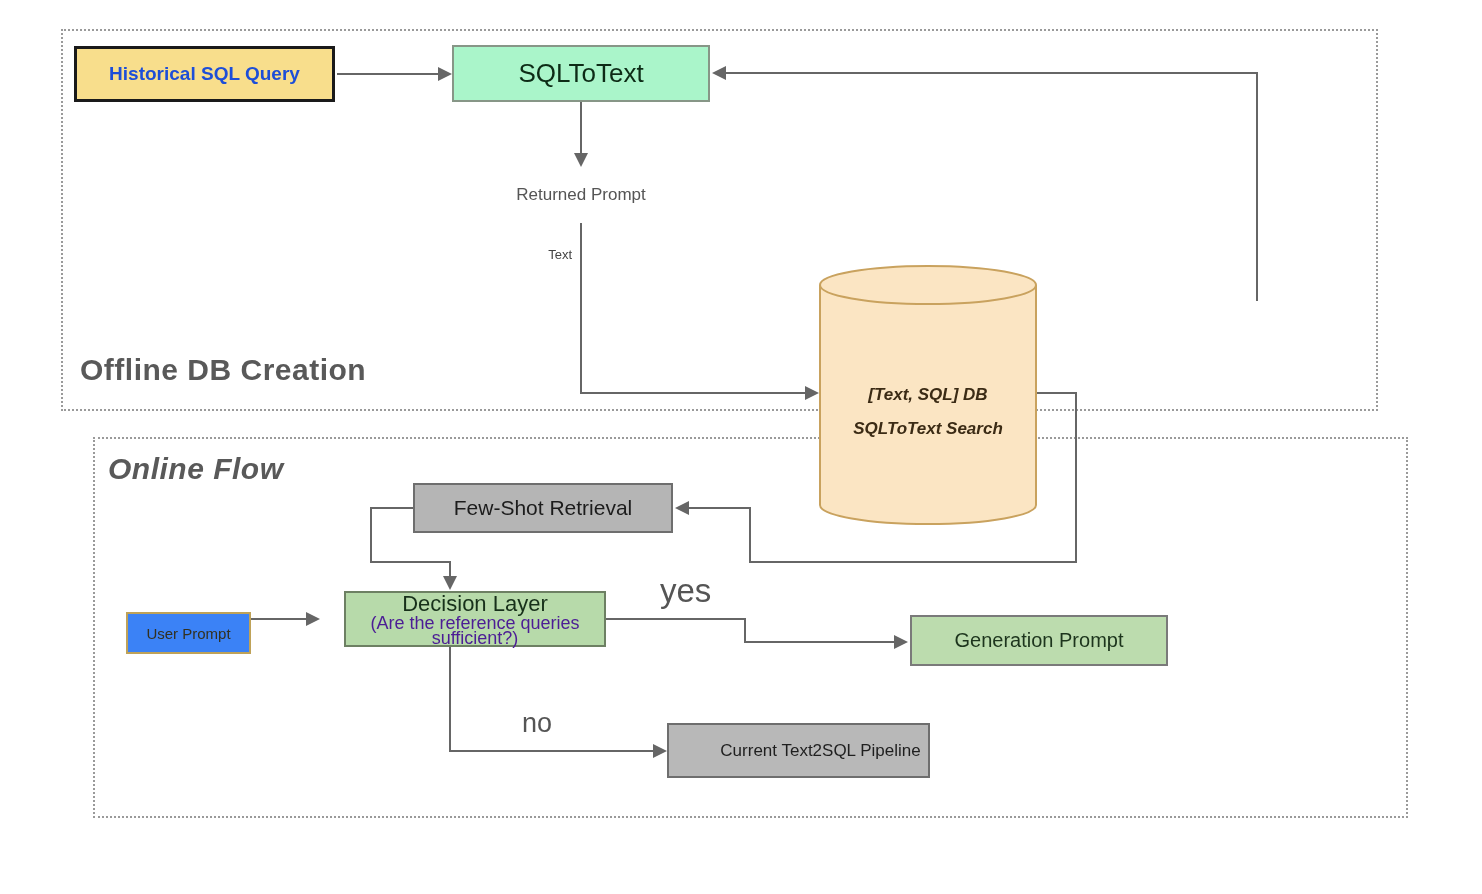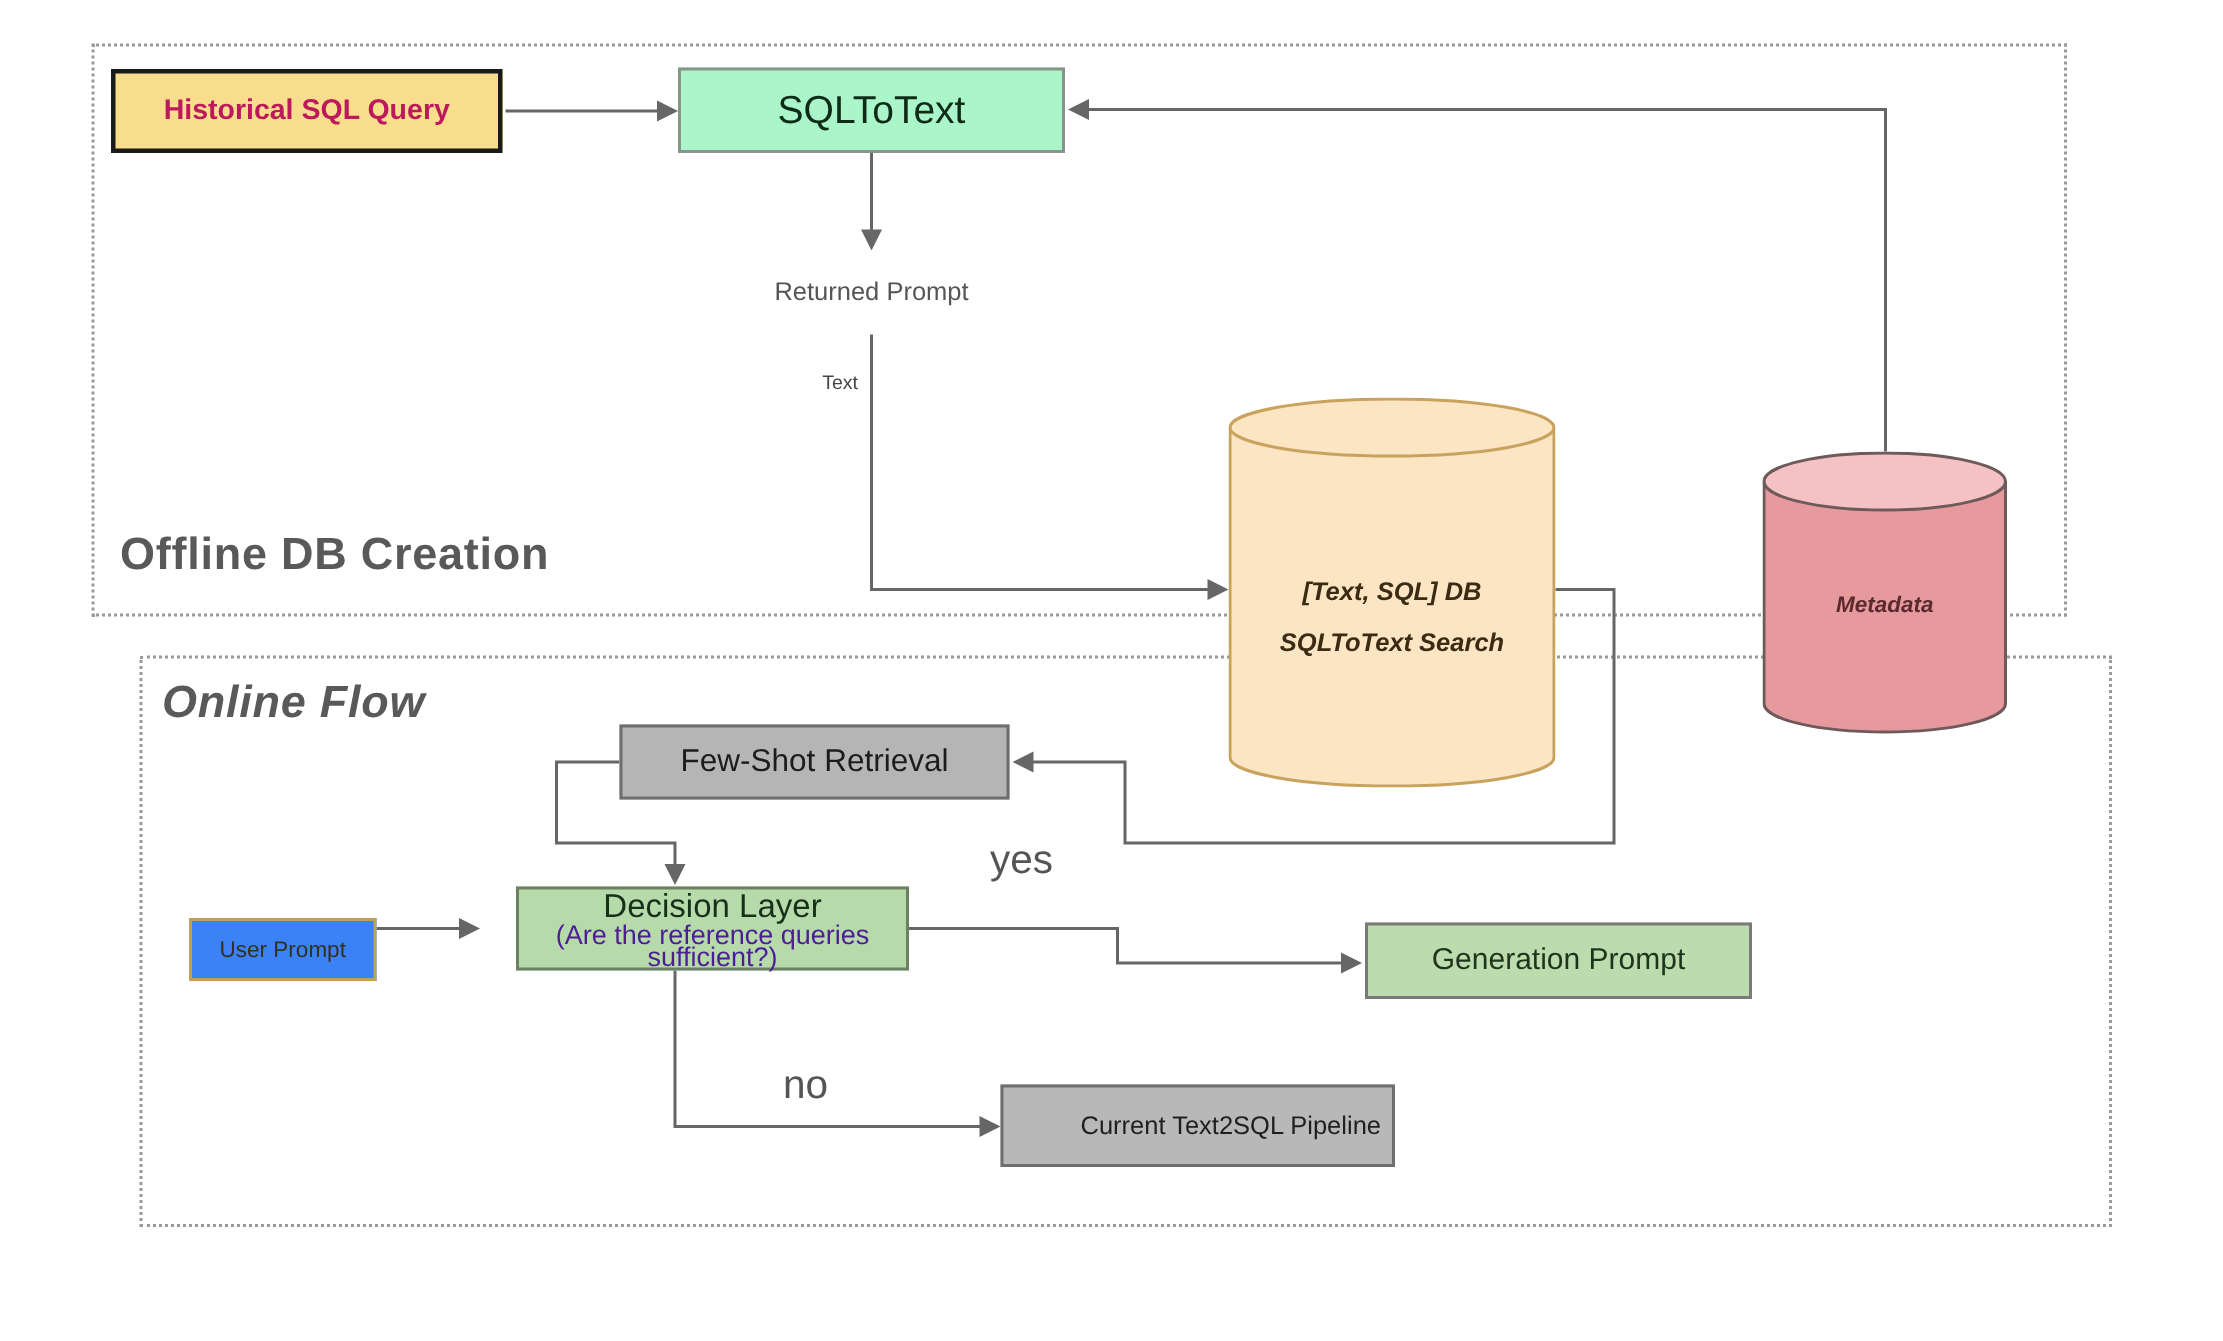--- a/index.html
+++ b/index.html
@@ -21,35 +21,35 @@
   #metadata-cyl{left:1175px;top:301px;width:163px;height:190px;}
   .cyl-label{position:absolute;width:100%;text-align:center;font-style:italic;font-weight:bold;z-index:4;}
   #textsql-cyl .cyl-label{top:113px;font-size:17px;line-height:34px;color:#3b2b15;}
   #metadata-cyl .cyl-label{top:94px;font-size:15px;color:#5a2a2e;}
 
   
   #connectors{position:absolute;left:0;top:0;z-index:5;pointer-events:none;}
 
   
   .node{position:absolute;z-index:6;display:flex;flex-direction:column;align-items:center;justify-content:center;text-align:center;box-sizing:border-box;}
-  #historical-node{left:74px;top:46px;width:261px;height:56px;background:#f8de8c;border:3px solid #1a1a1a;font-weight:bold;font-size:19px;color:#be185d;}
+  #historical-node{left:74px;top:46px;width:261px;height:56px;background:#f8de8c;border:3px solid #1a1a1a;font-weight:bold;font-size:19px;color:#1d4ed8;}
   #sqltotext-node{left:452px;top:45px;width:258px;height:57px;background:#aaf5ca;border:2px solid #879687;font-size:26px;color:#0d2b16;}
   #fewshot-node{left:413px;top:483px;width:260px;height:50px;background:#b5b5b5;border:2px solid #6e6e6e;font-size:21px;color:#1c1c1c;}
   #userprompt-node{left:126px;top:612px;width:125px;height:42px;background:#3b82f6;border:2px solid #bfa258;font-size:15px;color:#33301f;}
   #decision-node{left:320px;top:591px;width:262px;height:56px;background:#b7daaa;border:2px solid #6d8063;color:#17301a;margin-left:24px;}
   #decision-node .main{font-size:22px;line-height:24px;}
   #decision-node .sub{font-size:18px;line-height:15px;color:#4c1d95;}
   #generation-node{left:910px;top:615px;width:258px;height:51px;background:#bcdcae;border:2px solid #7a7a7a;font-size:20px;color:#1d351d;}
   #current-node{left:667px;top:723px;width:263px;height:55px;background:#b8b8b8;border:2px solid #6e6e6e;font-size:17px;color:#1f1f1f;padding-left:44px;}
 
   
   .edge-label{position:absolute;z-index:7;color:#555555;}
   #returned-prompt-label{left:481px;top:185px;width:200px;text-align:center;font-size:17px;}
   #text-label{left:500px;top:247px;width:72px;text-align:right;font-size:13px;color:#444;}
-  #yes-label{left:660px;top:558px;font-size:27px;}
+  #yes-label{left:660px;top:572px;font-size:33px;}
   #no-label{left:522px;top:708px;font-size:27px;}
 </style>
 </head>
 <body>
 
 <div id="canvas">
 
   <div class="section-box" id="offline-box"></div>
   <div class="section-box" id="online-box"></div>
 
@@ -60,27 +60,20 @@
     <svg width="218" height="260" viewBox="0 0 218 260">
       <path d="M1 20 V240 A108 19 0 0 0 217 240 V20" fill="#fbe5c3" stroke="#c9a25e" stroke-width="2"></path>
       <ellipse cx="109" cy="20" rx="108" ry="19" fill="#fbe5c3" stroke="#c9a25e" stroke-width="2"></ellipse>
     </svg>
     <div class="cyl-label">
       <div>[Text, SQL] DB</div>
       <div>SQLToText Search</div>
     </div>
   </div>
 
-  <div class="cylinder" id="metadata-cyl">
-    <svg width="163" height="190" viewBox="0 0 163 190">
-      <path d="M1 20 V168 A80.5 19 0 0 0 162 168 V20" fill="#e79a9e" stroke="#6e5a5a" stroke-width="2"></path>
-      <ellipse cx="81.5" cy="20" rx="80.5" ry="19" fill="#f4c2c4" stroke="#6e5a5a" stroke-width="2"></ellipse>
-    </svg>
-    <div class="cyl-label">Metadata</div>
-  </div>
 
   <svg id="connectors" width="1482" height="894" viewBox="0 0 1482 894">
     <g stroke="#666666" stroke-width="2" fill="none">
       <path d="M337 74 H440"></path>
       <path d="M581 102 V154"></path>
       <path d="M581 223 V393 H807"></path>
       <path d="M1257 301 V73 H724"></path>
       <path d="M1037 393 H1076 V562 H750 V508 H687"></path>
       <path d="M413 508 H371 V562 H450 V578"></path>
       <path d="M251 619 H308"></path>

